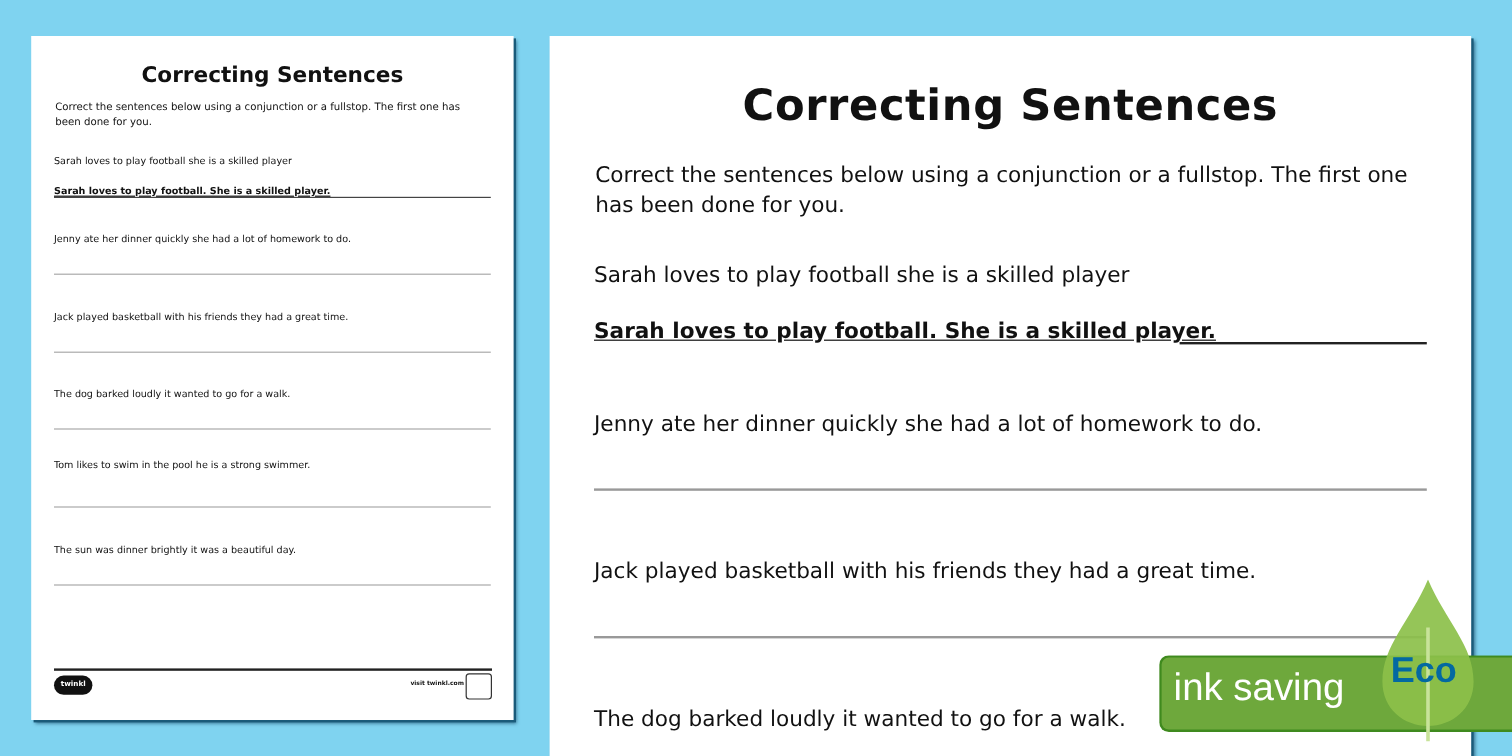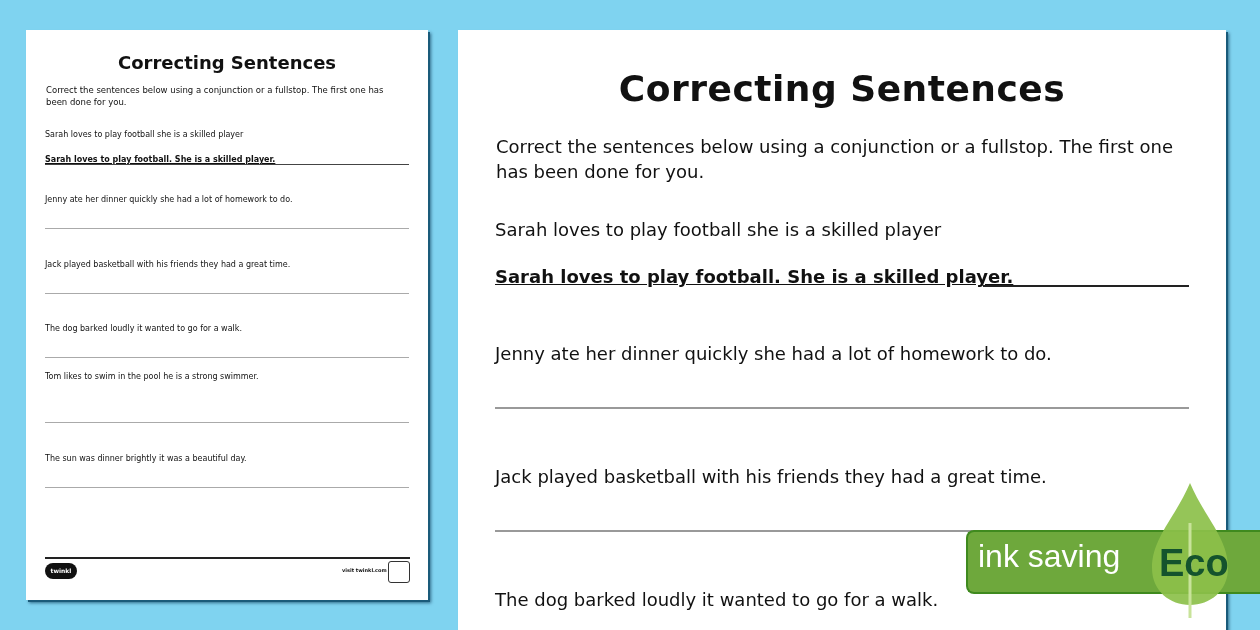--- a/index.html
+++ b/index.html
@@ -15,42 +15,42 @@
   .s-foot-line { position:absolute; left:19px; width:365px; top:527px; height:1.5px; background:#222; }
   .logo { position:absolute; left:19px; top:533px; width:32px; height:16px; background:#111; border-radius:9px; color:#fff; font-size:6px; font-weight:bold; text-align:center; line-height:16px; }
   .visit { position:absolute; left:316px; top:537px; font-size:5px; font-weight:bold; }
   .badge { position:absolute; left:362px; top:531px; width:20px; height:20px; border:1px solid #333; border-radius:3px; font-size:4px; text-align:center; }
   .l-title { position:absolute; left:0; width:100%; top:38px; text-align:center; font-weight:bold; font-size:36px; letter-spacing:0.5px; }
   .l-instr { position:absolute; left:38px; top:104px; width:680px; font-size:18px; line-height:25px; }
   .l-q { position:absolute; left:37px; font-size:18px; }
   .l-ans { position:absolute; left:37px; font-size:18px; font-weight:bold; text-decoration:underline; }
   .l-line { position:absolute; left:37px; width:694px; height:1.5px; background:#999; }
   .l-ansline { position:absolute; left:525px; top:255px; width:206px; height:1.5px; background:#222; }
-  .eco { position:absolute; left:966px; top:530px; width:294px; height:66px; }
+  .eco { position:absolute; left:966px; top:546px; width:294px; height:66px; }
   .eco-bar { position:absolute; left:0; top:0; width:294px; height:64px; background:#6ea83c; border:2px solid #3f8a1e; border-right:none; border-radius:8px 0 0 8px; box-sizing:border-box; }
   .eco-text { position:absolute; left:12px; top:8px; color:#fff; font-size:32px; font-family:"Liberation Sans", sans-serif; }
   .leaf { position:absolute; left:1150px; top:483px; }
-  .eco-word { position:absolute; left:1159px; top:542px; color:#14532d; font-weight:bold; font-size:38px; font-family:"Liberation Sans", sans-serif; }
+  .eco-word { position:absolute; left:1159px; top:542px; color:#0369a1; font-weight:bold; font-size:30px; font-family:"Liberation Sans", sans-serif; }
 </style>
 </head>
 <body>
 
 <div class="page" id="small">
   <div class="s-title">Correcting Sentences</div>
   <div class="s-instr">Correct the sentences below using a conjunction or a fullstop. The first one has been done for you.</div>
   <div class="s-q" style="top:100px">Sarah loves to play football she is a skilled player</div>
   <div class="s-ans" style="top:125px">Sarah loves to play football. She is a skilled player.</div>
   <div class="s-line" style="top:134px;background:#444"></div>
   <div class="s-q" style="top:165px">Jenny ate her dinner quickly she had a lot of homework to do.</div>
   <div class="s-line" style="top:198px"></div>
   <div class="s-q" style="top:230px">Jack played basketball with his friends they had a great time.</div>
   <div class="s-line" style="top:263px"></div>
   <div class="s-q" style="top:294px">The dog barked loudly it wanted to go for a walk.</div>
   <div class="s-line" style="top:327px"></div>
-  <div class="s-q" style="top:342px">Tom likes to swim in the pool he is a strong swimmer.</div>
+  <div class="s-q" style="top:353px">Tom likes to swim in the pool he is a strong swimmer.</div>
   <div class="s-line" style="top:392px"></div>
   <div class="s-q" style="top:424px">The sun was dinner brightly it was a beautiful day.</div>
   <div class="s-line" style="top:457px"></div>
   <div class="s-foot-line"></div>
   <div class="logo">twinkl</div>
   <div class="visit">visit twinkl.com</div>
   <div class="badge"></div>
 </div>
 
 <div class="page" id="large">

